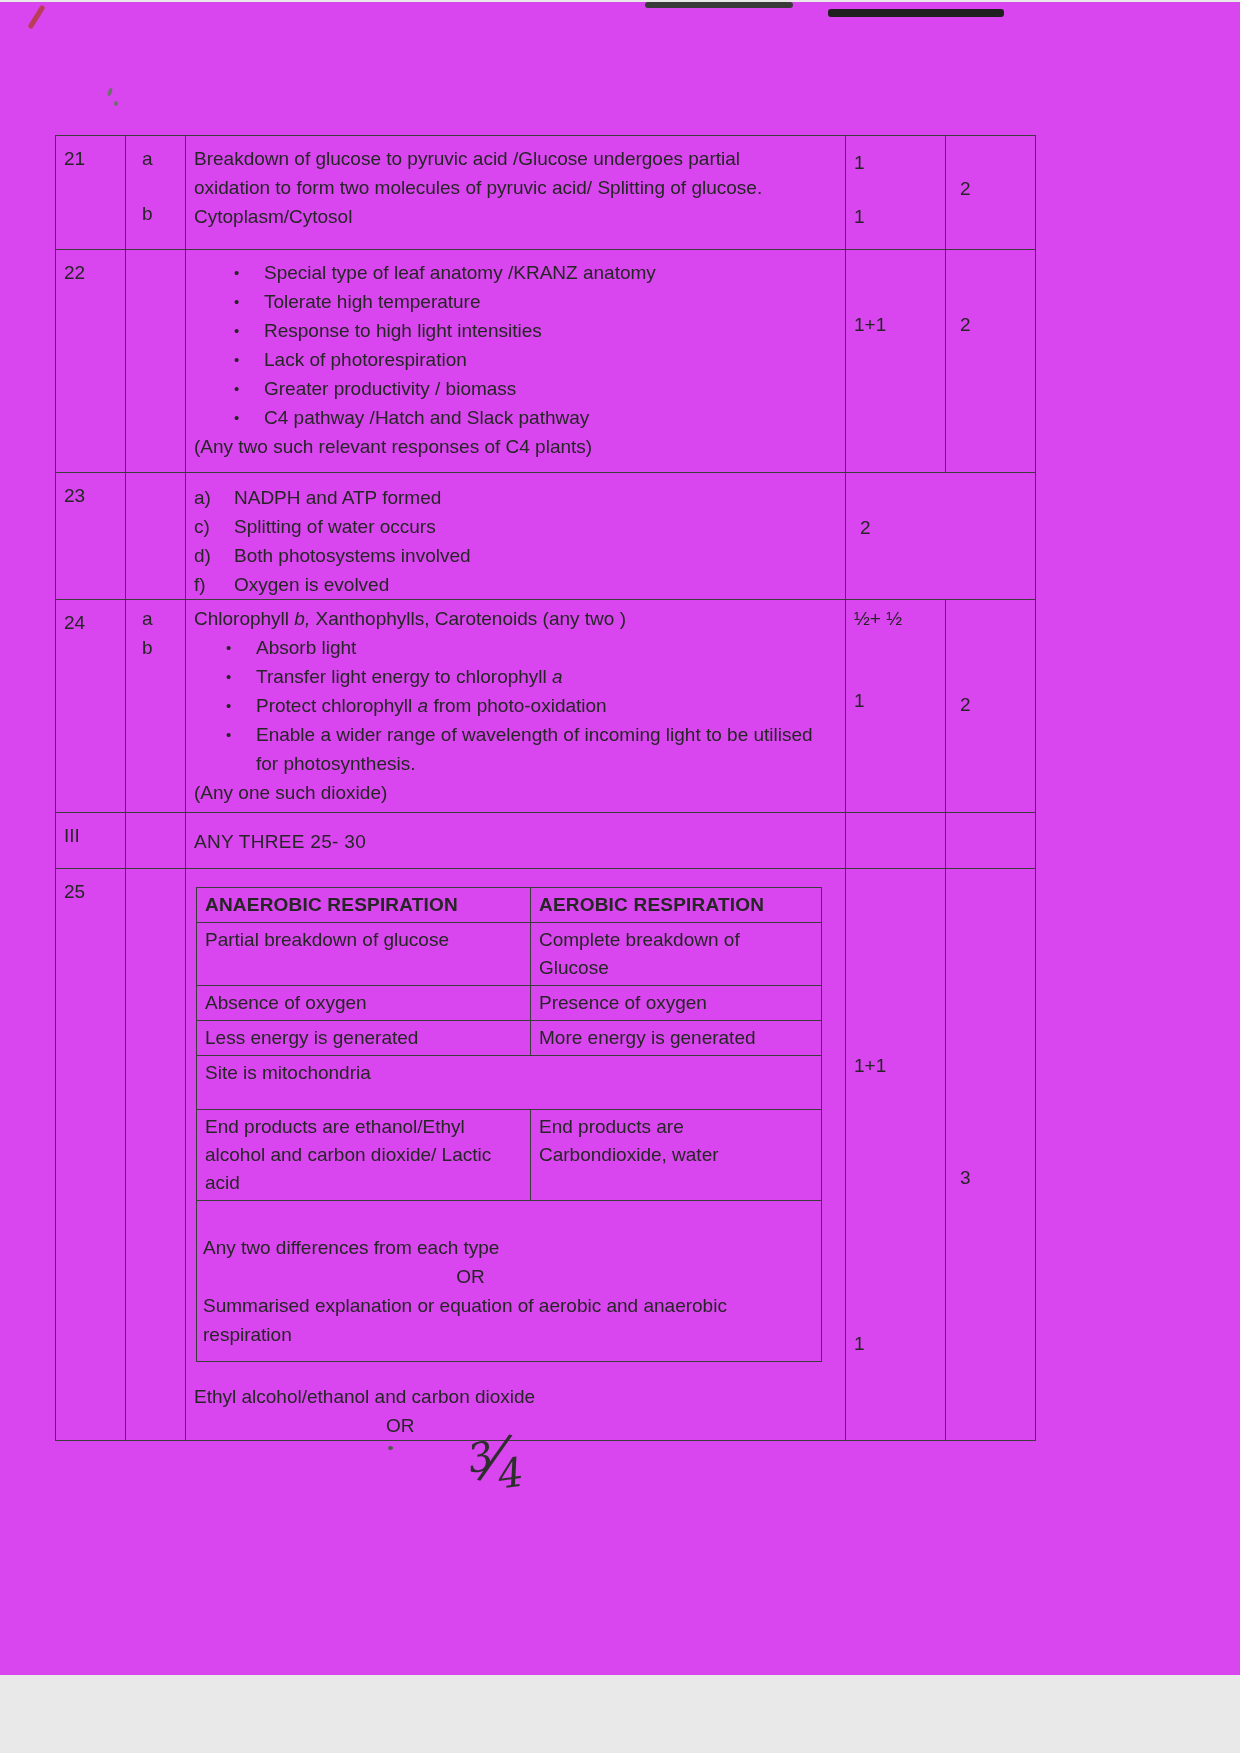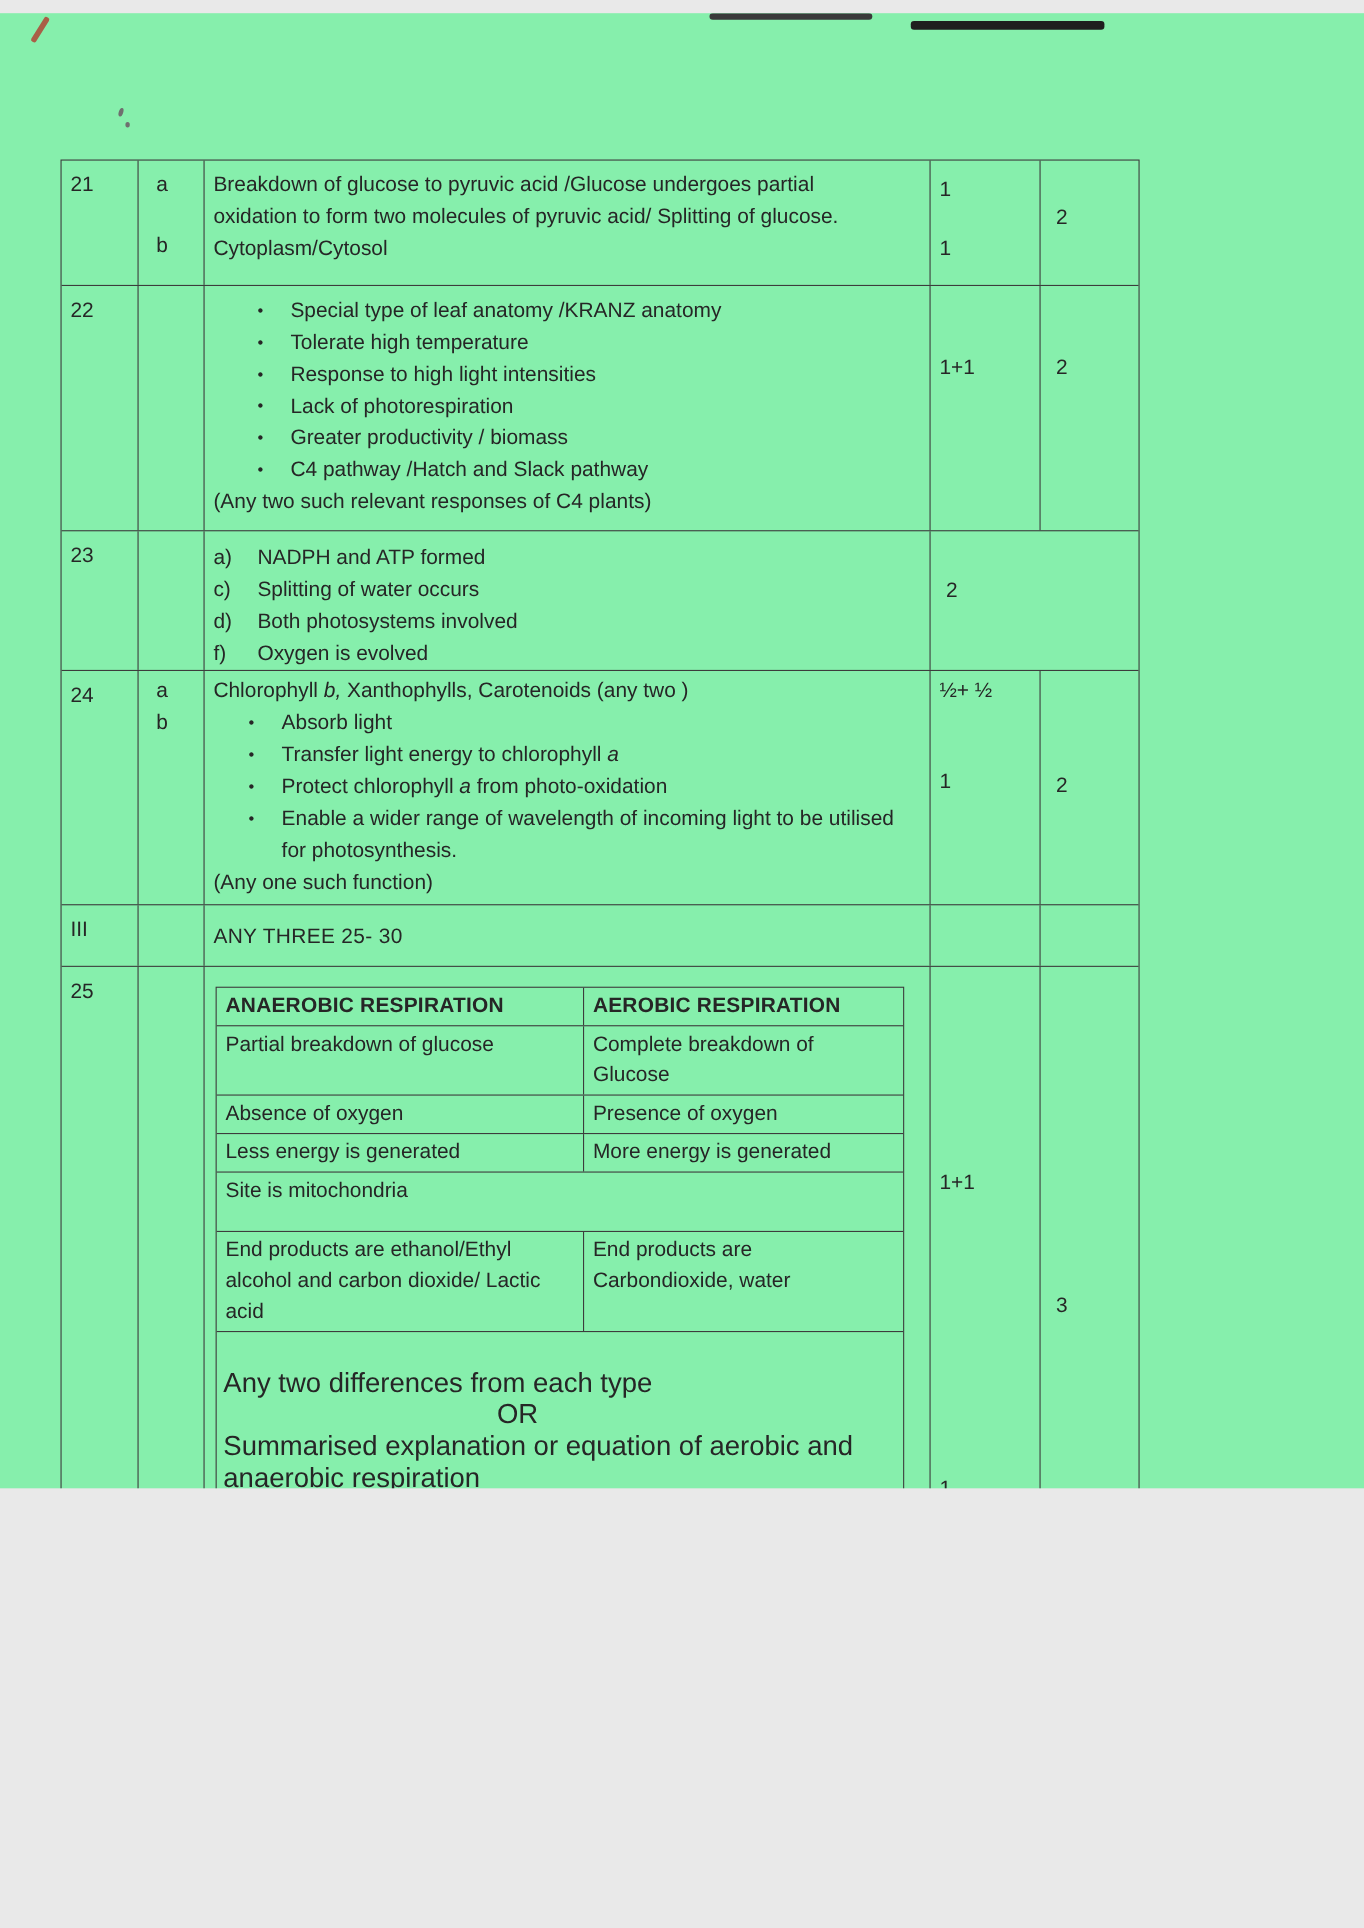--- a/index.html
+++ b/index.html
@@ -1,19 +1,19 @@
 <!DOCTYPE html>
 <html><head>
 <meta charset="utf-8">
 <style>
   * { margin:0; padding:0; box-sizing:border-box; }
   html,body { background:#e9e9e9; }
   .page {
-    position:relative; width:1240px; height:1341px; margin:12px auto;
-    background:#86efac; overflow:hidden;
+    position:relative; width:1240px; height:1673px; margin:2px auto;
+    background:#d946ef; overflow:hidden;
     font-family:"Liberation Sans", sans-serif; color:#262626;
   }
 
   
   .bar { position:absolute; background:#2b2b2b; border-radius:3px; }
   .bar-top-a { left:645px; top:0; width:148px; height:6px; background:#3a3a3a; }
   .bar-top-b { left:828px; top:7px; width:176px; height:8px; background:#1f1f1f; }
   .bar-bottom { left:95px; top:1742px; width:1055px; height:9px; background:#181818; border-radius:4px; }
   .red-mark { position:absolute; left:34px; top:2px; width:5px; height:26px;
     background:#b23b2e; transform:rotate(32deg); opacity:.8; border-radius:2px; }
@@ -70,21 +70,21 @@
   
   .inner-table { margin:10px 0 0 2px; width:626px; border:1.8px solid #3c3c3c; }
   .it-row { display:grid; grid-template-columns:334px 1fr; border-bottom:1.6px solid #3c3c3c; }
   .it-cell { padding:3px 10px 3px 8px; border-right:1.6px solid #3c3c3c; font-size:19px; line-height:28px; }
   .it-cell:last-child { border-right:none; }
   .it-head .it-cell { font-weight:bold; letter-spacing:.2px; }
   .it-r1 { min-height:56px; }
   .it-r2, .it-r3 { min-height:30px; }
   .it-r4 { min-height:54px; }
   .it-r5 { min-height:86px; }
-  .it-footer { padding:32px 10px 12px 6px; font-size:25px; line-height:29px; min-height:134px; }
+  .it-footer { padding:32px 10px 12px 6px; font-size:19px; line-height:29px; min-height:134px; }
   .itf-or { text-align:center; width:88%; }
 
   .below-1 { margin-top:20px; }
   .below-or { text-align:center; width:66%; }
   .below-2 { width:652px; }
 
   
   .page-number {
     position:absolute; left:468px; top:1428px;
     font-family:"DejaVu Serif", serif; font-style:italic;
@@ -226,21 +226,21 @@
             </li>
           <li>
               <span class="bullet">•</span>
               <span><span>Protect chlorophyll </span><i>a</i><span> from photo-oxidation</span></span>
             </li>
           <li>
               <span class="bullet">•</span>
               <span><span>Enable a wider range of wavelength of incoming light to be utilised for photosynthesis.</span><i></i><span></span></span>
             </li>
         </ul>
-        <p class="note">(Any one such function)</p>
+        <p class="note">(Any one such dioxide)</p>
       </div>
       <div class="cell marks">
         <span class="m" style="top:4px">½+ ½</span>
         <span class="m" style="top:86px">1</span>
       </div>
       <div class="cell total">
         <span class="m" style="top:90px">2</span>
       </div>
     </div>
 

